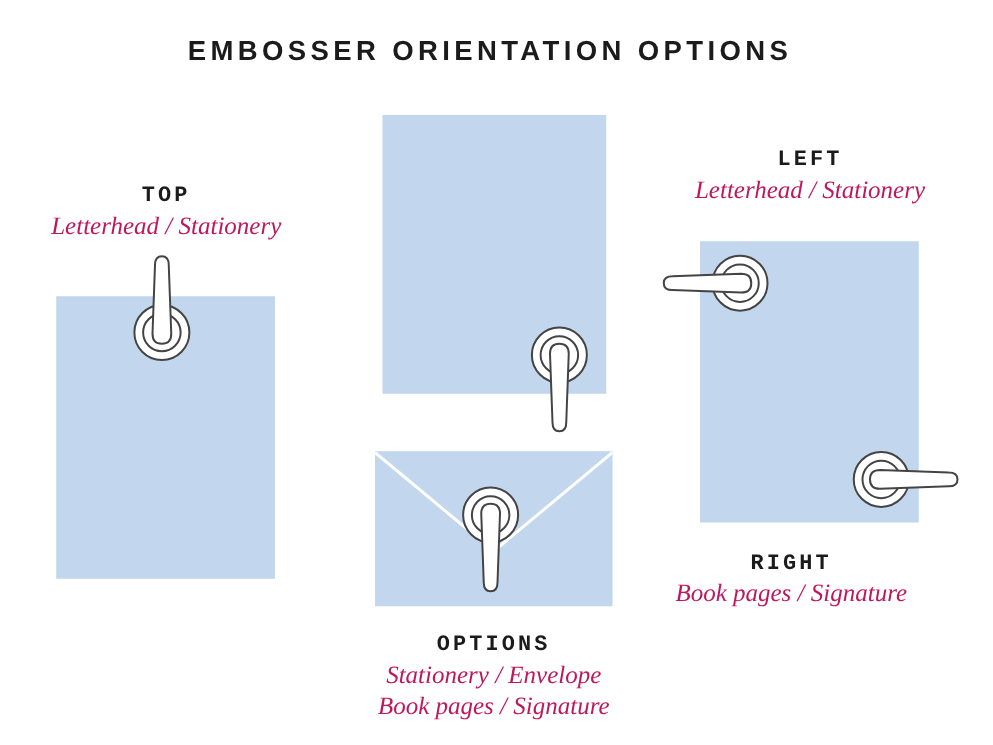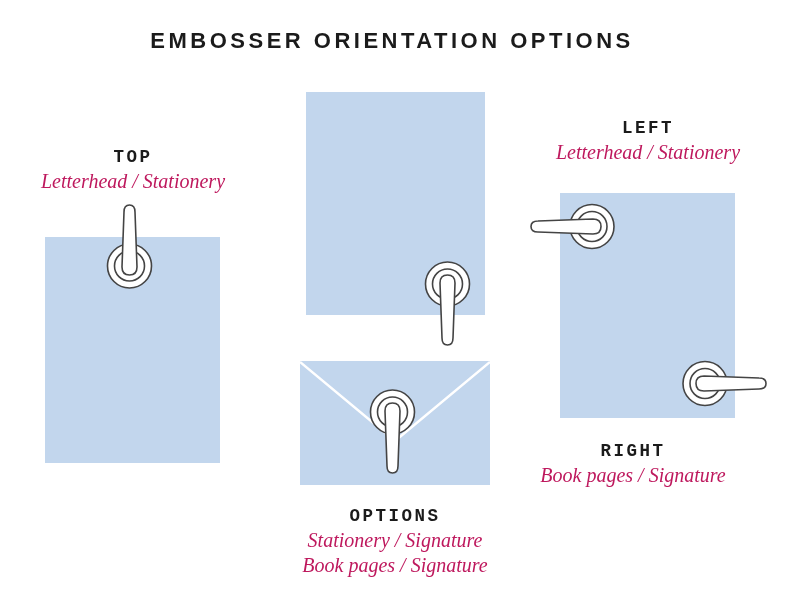--- a/index.html
+++ b/index.html
@@ -124,21 +124,21 @@
     <svg width="95" height="95" viewBox="0 0 95 95">
       <g transform="rotate(180 47.5 47.5)" fill="#ffffff" stroke="#444444" stroke-width="1.6">
         <circle cx="47.5" cy="66" r="22"></circle>
         <circle cx="47.5" cy="66" r="15"></circle>
         <path d="M 42,12 Q 42,5 47.5,5 Q 53,5 53,12 L 55,67 Q 55,75 47.5,75 Q 40,75 40,67 Z"></path>
       </g>
     </svg>
   </div>
   <div class="label-group label-group-bottom">
     <div class="label-bold">OPTIONS</div>
-    <div class="label-italic">Stationery / Signature</div>
+    <div class="label-italic">Stationery / Envelope</div>
     <div class="label-italic">Book pages / Signature</div>
   </div>
 
   <div class="label-group label-group-left">
     <div class="label-bold">LEFT</div>
     <div class="label-italic">Letterhead / Stationery</div>
   </div>
   <div class="paper paper-side-options"></div>
   <div class="embosser embosser-left">
     <svg width="95" height="95" viewBox="0 0 95 95">

